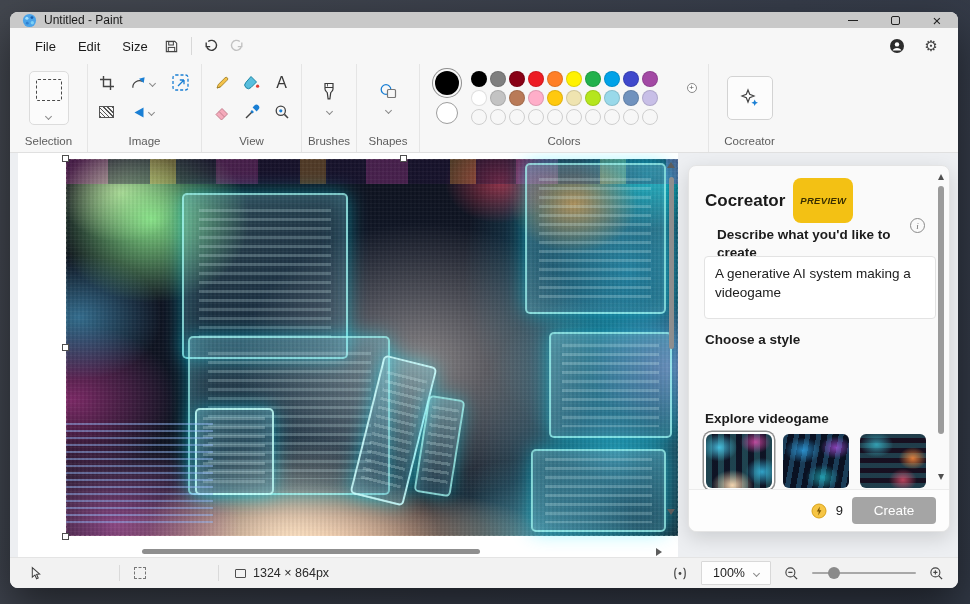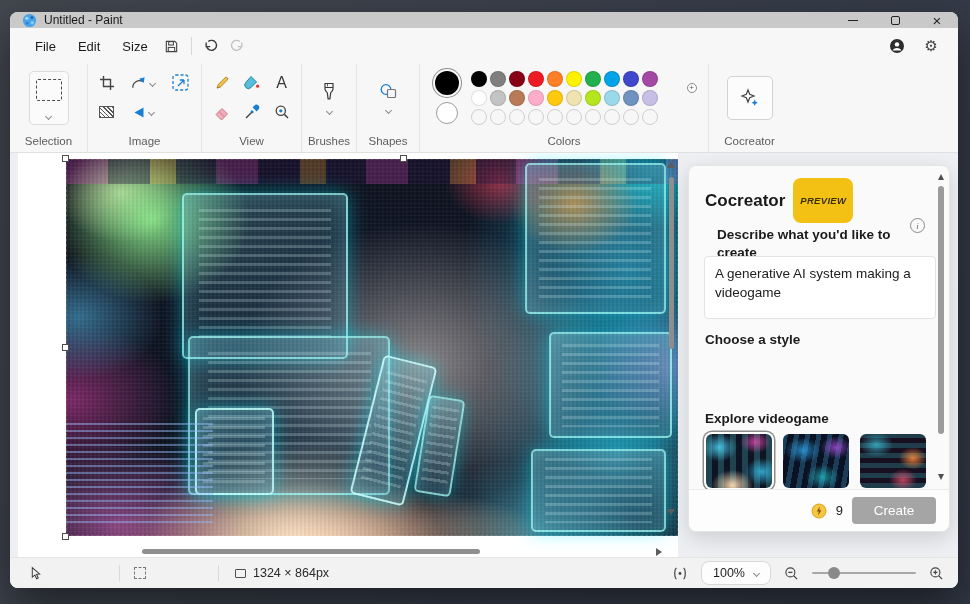--- a/index.html
+++ b/index.html
@@ -149,21 +149,21 @@
   .ptri.up   { top:8px;   border-left:3.5px solid transparent; border-right:3.5px solid transparent; border-bottom:6px solid #4f4f4f; }
   .ptri.down { top:308px; border-left:3.5px solid transparent; border-right:3.5px solid transparent; border-top:6px solid #4f4f4f; }
 
   
   .statusbar { height:31px; background:#f2f2f2; border-top:1px solid #e4e4e4; display:flex; align-items:center; flex:0 0 auto; }
   .st-sep { width:1px; height:16px; background:#dadada; }
   .dash-sq { width:12px; height:12px; border:1.2px dashed #767676; border-radius:1px; }
   .rect-sq { width:11px; height:9px; border:1.3px solid #4f4f4f; border-radius:1px; }
   .st-text { font-size:12.5px; color:#2a2a2a; }
   .status-right { margin-left:auto; display:flex; align-items:center; gap:13px; padding-right:14px; }
-  .zoom-select { width:70px; height:24px; background:#fdfdfd; border:1px solid #d8d8d8; border-radius:8px;
+  .zoom-select { width:70px; height:24px; background:#fdfdfd; border:1px solid #d8d8d8; border-radius:1px;
     display:flex; align-items:center; justify-content:center; gap:9px; font-size:12.5px; color:#1e1e1e; }
   .slider { width:104px; height:14px; position:relative; display:flex; align-items:center; }
   .slider .track { width:100%; height:2px; background:#a8a8a8; border-radius:1px; }
   .slider .thumb { position:absolute; left:16px; top:1px; width:12px; height:12px; border-radius:50%; background:#8a8a8a; }
   svg { display:block; }
 </style>
 </head>
 <body>
 
 <div class="window">

